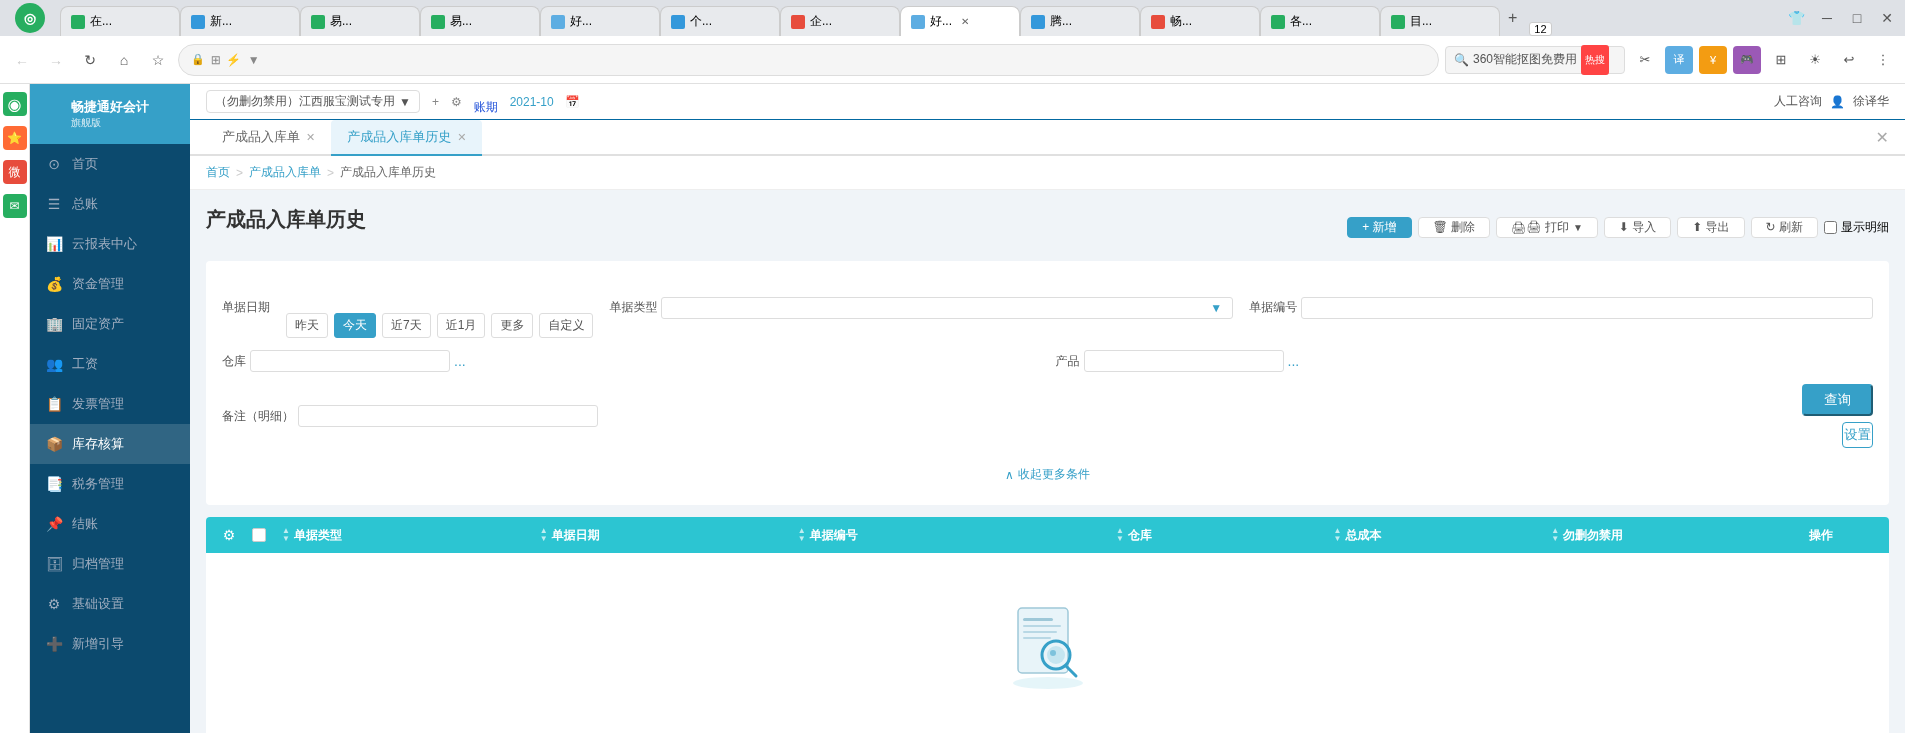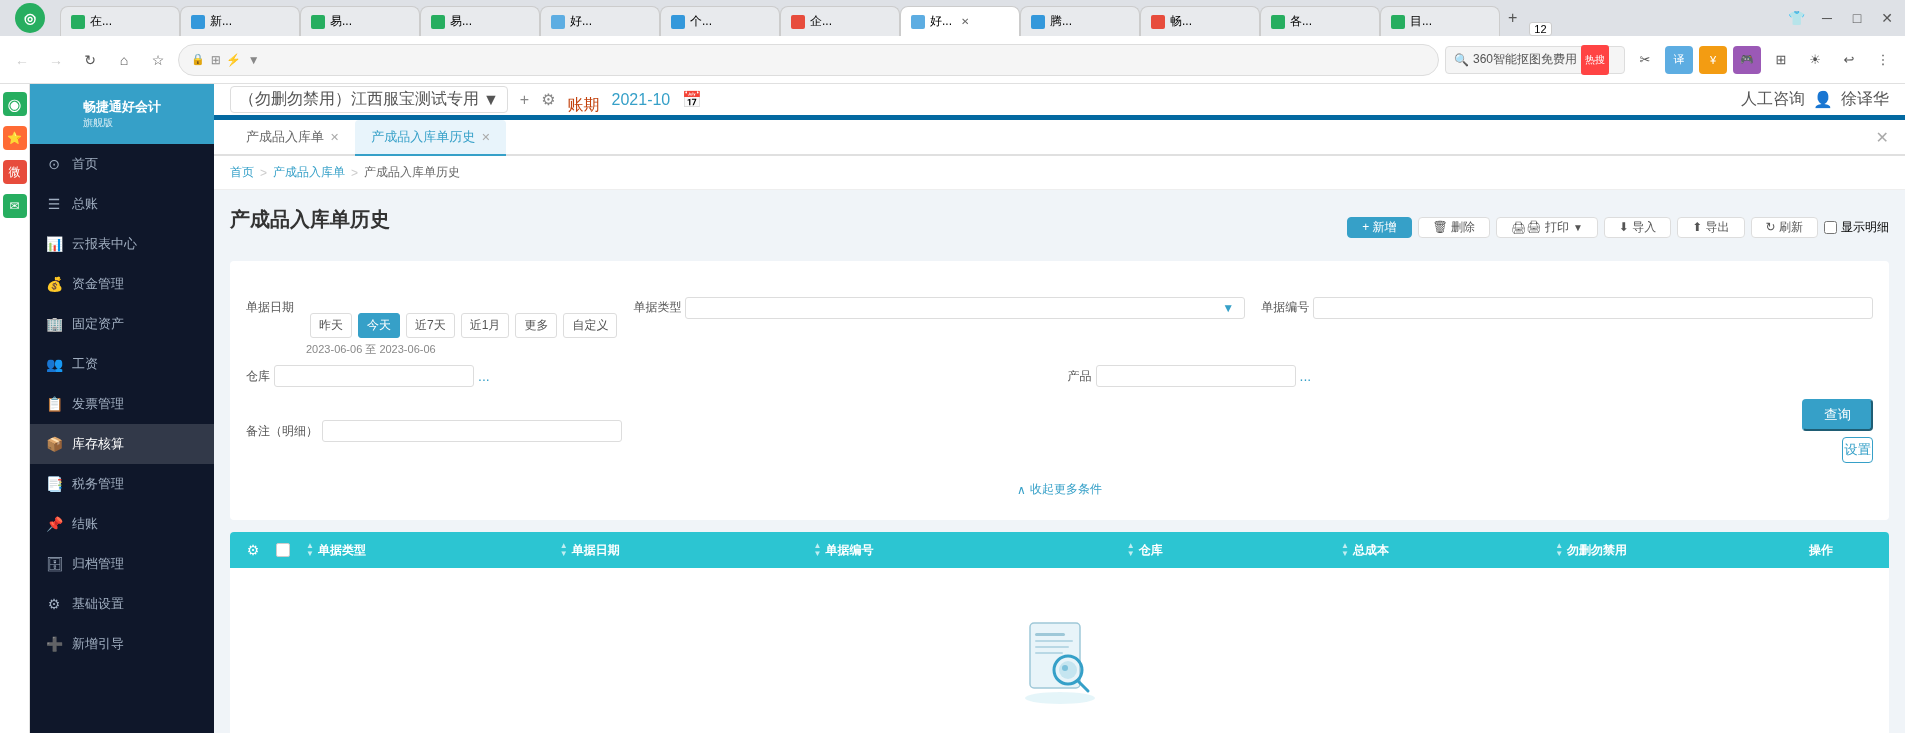--- a/index.html
+++ b/index.html
@@ -33,37 +33,37 @@
     .main-area { flex: 1; display: flex; overflow: hidden; }
 
     
     .app-sidebar { width: 30px; background: #fff; display: flex; flex-direction: column; align-items: center; padding: 8px 0; gap: 10px; border-right: 1px solid #e0e0e0; flex-shrink: 0; }
     .app-icon { width: 24px; height: 24px; border-radius: 4px; display: flex; align-items: center; justify-content: center; cursor: pointer; font-size: 14px; }
 
     
     .inner-app { flex: 1; display: flex; overflow: hidden; }
 
     
-    .app-nav { width: 184px; background: #0f172a; display: flex; flex-direction: column; flex-shrink: 0; }
+    .app-nav { width: 160px; background: #0c4a6e; display: flex; flex-direction: column; flex-shrink: 0; }
     .app-logo { height: 60px; background: #36a0c8; display: flex; align-items: center; justify-content: center; padding: 8px; }
     .app-logo-text { color: white; font-size: 13px; font-weight: bold; text-align: center; line-height: 1.4; }
     .app-logo-sub { color: rgba(255,255,255,0.8); font-size: 10px; }
     .nav-item { height: 40px; display: flex; align-items: center; padding: 0 16px; gap: 10px; cursor: pointer; color: #a0aec0; font-size: 13px; }
     .nav-item.active { background: rgba(255,255,255,0.15); color: #fff; }
     .nav-icon { font-size: 14px; width: 16px; text-align: center; }
 
     
     .content-area { flex: 1; background: #f0f4f8; display: flex; flex-direction: column; overflow: hidden; }
     .content-tab { height: 36px; display: flex; align-items: center; padding: 0 16px; font-size: 13px; cursor: pointer; color: #666; border-bottom: 2px solid transparent; margin-bottom: -2px; gap: 6px; }
     .content-tab.active { color: #36a0c8; border-bottom-color: #36a0c8; background: #e8f4fb; border-radius: 4px 4px 0 0; }
 
     
-    .top-bar { height: 36px; background: #fff; display: flex; align-items: center; padding: 0 16px; gap: 12px; border-bottom: 5px solid #0369a1; flex-shrink: 0; font-size: 16px; color: #555; }
+    .top-bar { height: 36px; background: #fff; display: flex; align-items: center; padding: 0 16px; gap: 12px; border-bottom: 1px solid #0369a1; flex-shrink: 0; font-size: 12px; color: #555; }
     .company-select { display: flex; align-items: center; gap: 4px; border: 1px solid #ddd; border-radius: 4px; padding: 2px 8px; cursor: pointer; }
-    .period-label { color: #c2410c; margin-top: 11px; }
+    .period-label { color: #1d4ed8; margin-top: 11px; }
     .period-value { color: #36a0c8; cursor: pointer; }
     .user-area { margin-left: auto; display: flex; align-items: center; gap: 8px; color: #555; }
 
     
     .page-content { flex: 1; padding: 16px; overflow-y: auto; }
     .page-title { font-size: 20px; font-weight: bold; color: #333; margin-bottom: 16px; }
 
     
     .filter-area { background: #fff; border-radius: 4px; padding: 16px; margin-bottom: 12px; }
     .filter-row { display: flex; align-items: center; gap: 16px; margin-bottom: 12px; flex-wrap: wrap; }
@@ -362,23 +362,20 @@
                 <div class="filter-dropdown" style="flex:1;">
                   <span style="flex:1;"></span>
                   <span style="color:#36a0c8;">▼</span>
                 </div>
               </div>
               <div style="display:flex;align-items:center;gap:4px;flex:1;min-width:200px;">
                 <span class="filter-label">单据编号</span>
                 <input class="filter-input" type="text" style="flex: 1 1 0%;">
               </div>
             </div>
-            <div style="padding-left:60px;margin-top:-8px;margin-bottom:8px;">
-              <span class="date-range">2023-06-06 至 2023-06-06</span>
-            </div>
 
             <div class="filter-row">
               <div style="display:flex;align-items:center;gap:4px;flex:1;">
                 <span class="filter-label">仓库</span>
                 <input class="filter-input" type="text" style="flex: 1 1 0%; max-width: 200px;">
                 <span class="filter-dots">...</span>
               </div>
               <div style="display:flex;align-items:center;gap:4px;flex:1;">
                 <span class="filter-label">产品</span>
                 <input class="filter-input" type="text" style="flex: 1 1 0%; max-width: 200px;">

